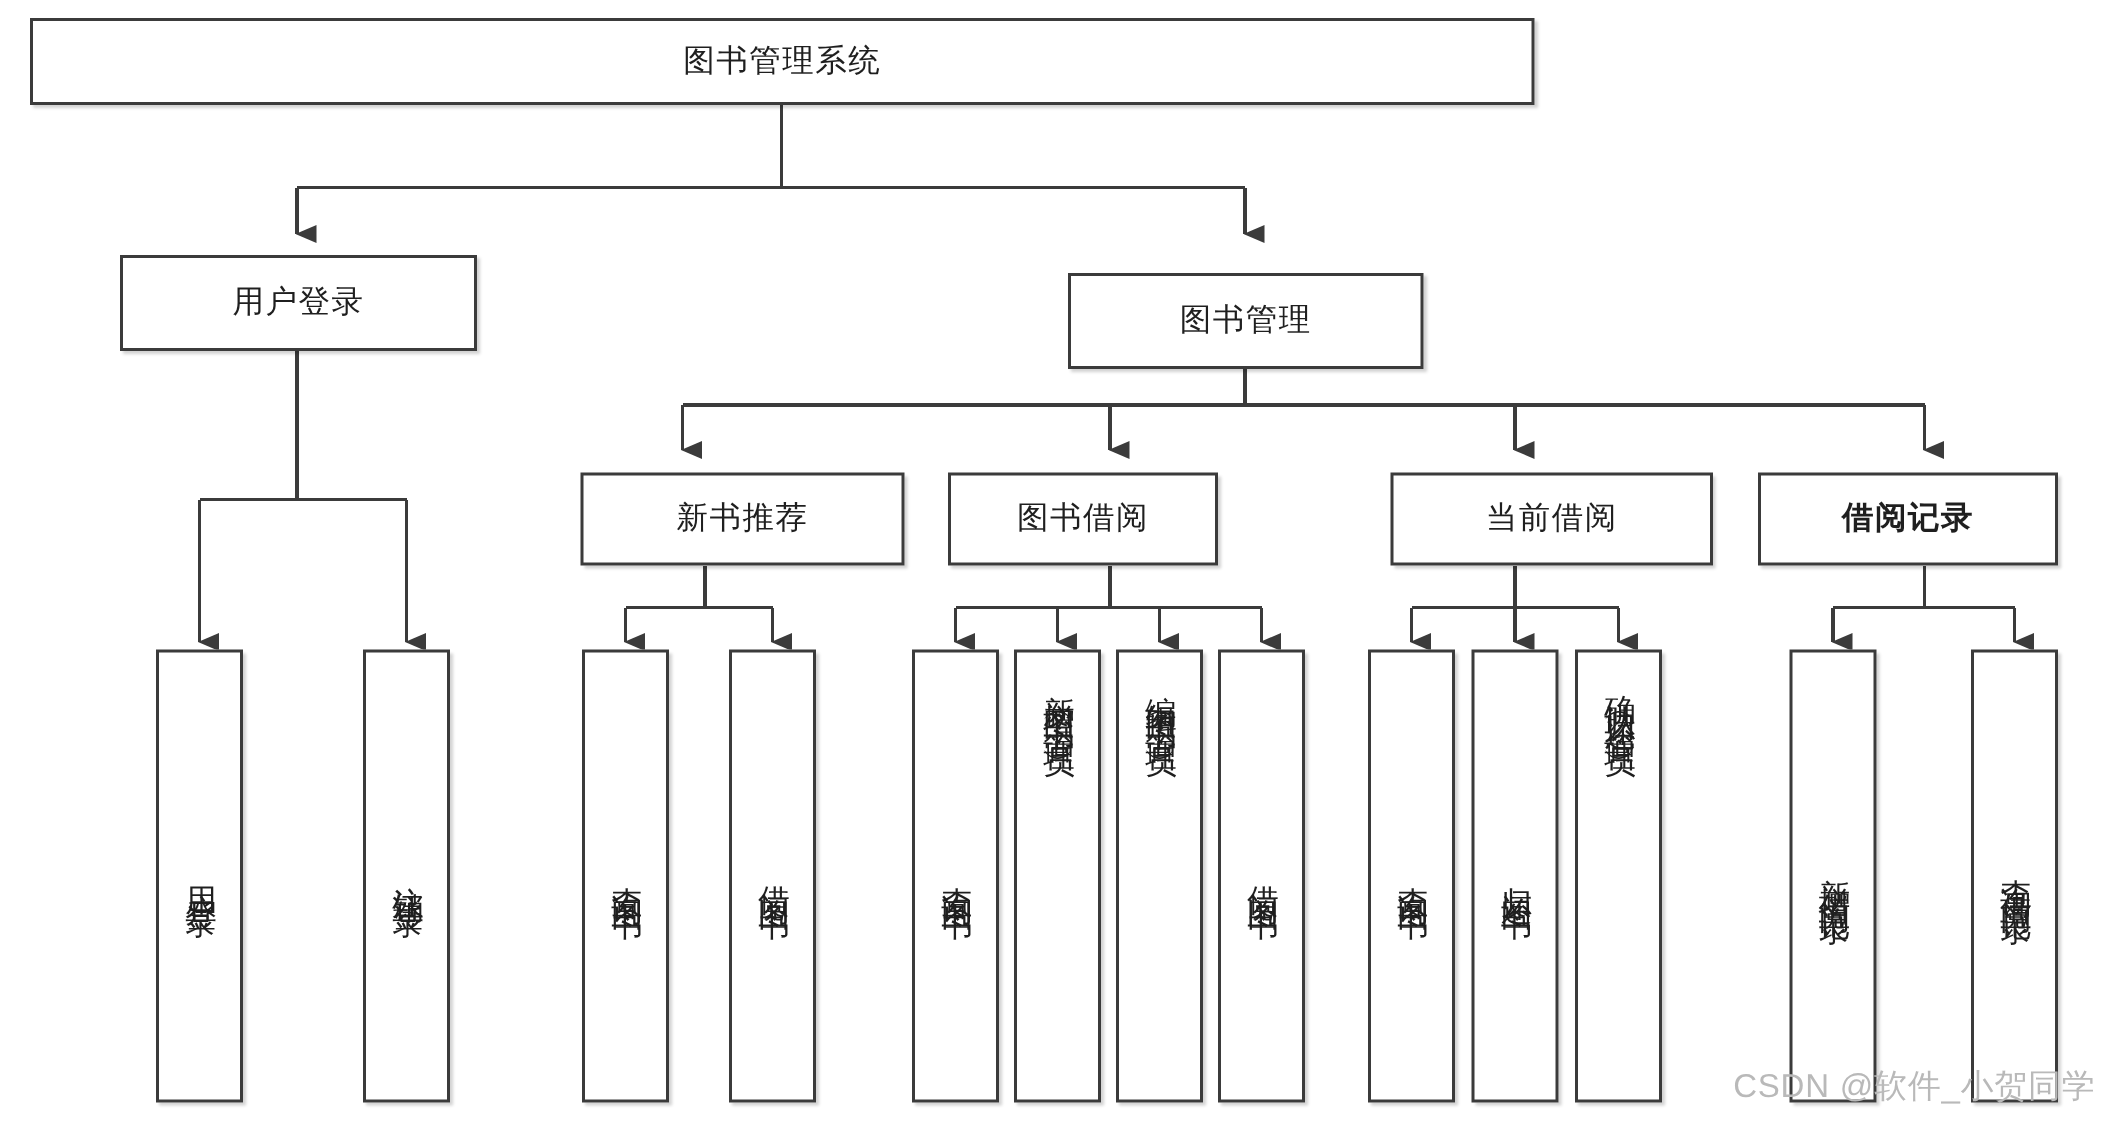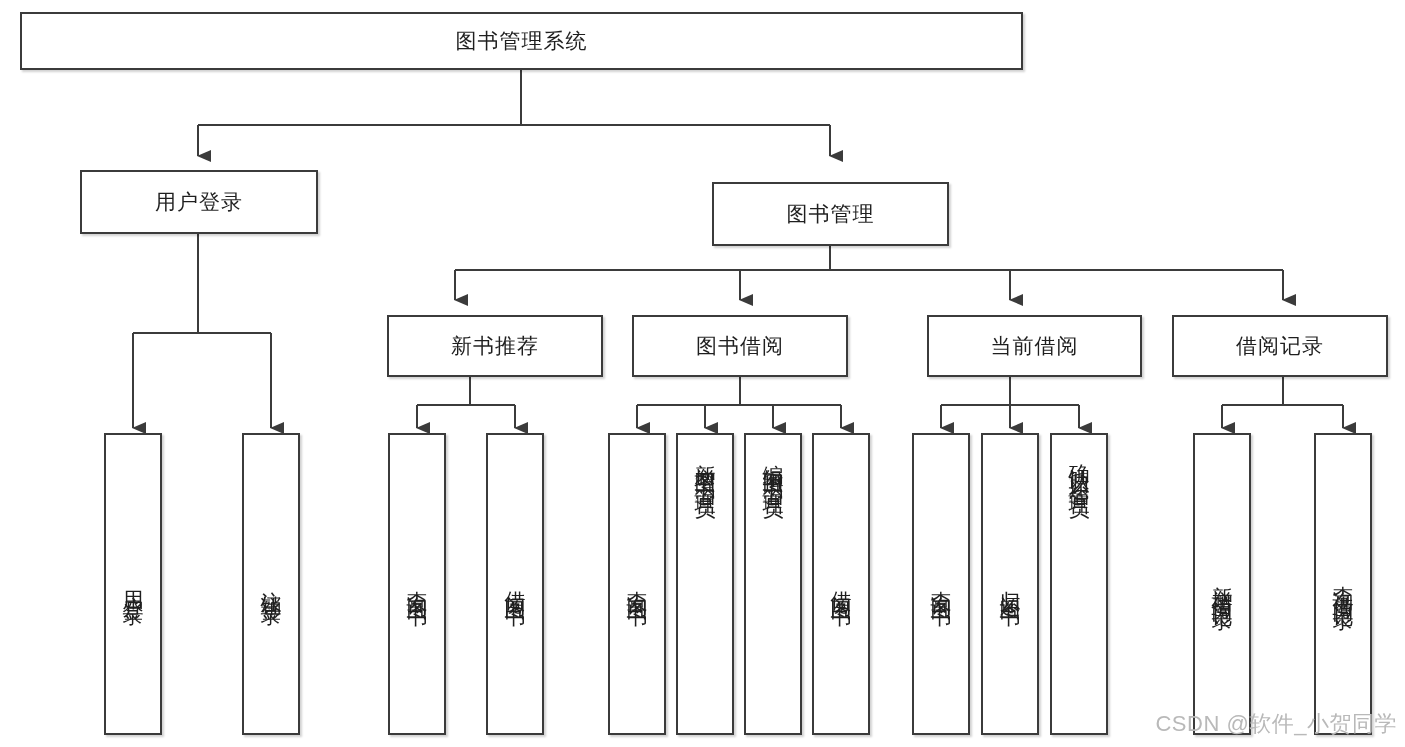--- a/index.html
+++ b/index.html
@@ -134,27 +134,27 @@
   <div class="node" style="left:80px; top:170px; width:238px; height:64px;">
     <span class="lbl">用户登录</span>
   </div>
   <div class="node" style="left:712px; top:170px; width:237px; height:64px;margin-top:12px;">
     <span class="lbl">图书管理</span>
   </div>
 
   <div class="node" style="left:362px; top:315px; width:216px; height:62px;margin-left:25px;">
     <span class="lbl">新书推荐</span>
   </div>
-  <div class="node" style="left:632px; top:315px; width:216px; height:62px;">
+  <div class="node" style="left:632px; top:315px; width:180px; height:62px;">
     <span class="lbl">图书借阅</span>
   </div>
   <div class="node" style="left:927px; top:315px; width:215px; height:62px;">
     <span class="lbl">当前借阅</span>
   </div>
-  <div class="node" style="left:1172px; top:315px; width:216px; height:62px;">
+  <div class="node" style="left:1172px; top:315px; width:200px; height:62px;font-weight:bold;">
     <span class="lbl">借阅记录</span>
   </div>
 
   <div class="node leaf centered" style="left:104px; top:433px; width:58px; height:302px;">
     <span class="lbl">用户登录</span>
   </div>
   <div class="node leaf centered" style="left:242px; top:433px; width:58px; height:302px;">
     <span class="lbl">注销登录</span>
   </div>
 

